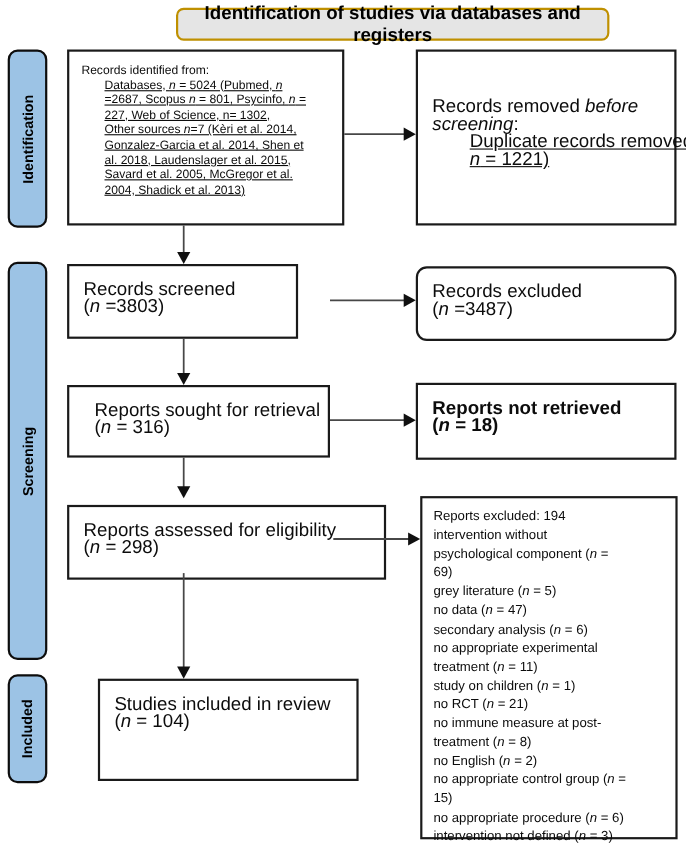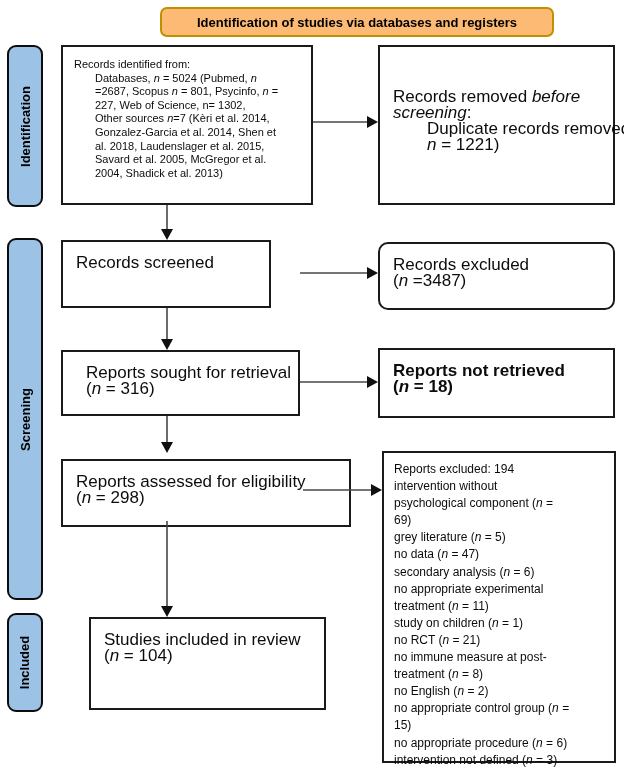--- a/index.html
+++ b/index.html
@@ -3,23 +3,23 @@
 <meta charset="utf-8">
 <style>
   html,body { margin:0; padding:0; background:#ffffff; }
   #canvas {
     position:relative; width:624px; height:769px; background:#ffffff;
     font-family:"Liberation Sans", sans-serif; color:#111;
     overflow:hidden;
   }
   .banner {
     position:absolute; left:160px; top:7px; width:394px; height:30px;
-    background:#fdba74; border:2px solid #BF9000; border-radius:7px;
+    background:#e5e5e5; border:2px solid #BF9000; border-radius:7px;
     display:flex; align-items:center; justify-content:center;
-    font-weight:bold; font-size:13px; color:#000; box-sizing:border-box;
+    font-weight:bold; font-size:17px; color:#000; box-sizing:border-box;
     text-align:center;
   }
   .stage {
     position:absolute; left:7px; width:36px;
     background:#9CC3E5; border:2px solid #0d0d0d; border-radius:9px;
     display:flex; align-items:center; justify-content:center;
     box-sizing:border-box;
   }
   .stage span {
     transform:rotate(-90deg); white-space:nowrap;
@@ -28,21 +28,21 @@
   #stage-identification { top:45px;  height:162px; }
   #stage-screening      { top:238px; height:362px; }
   #stage-included       { top:613px; height:99px;  }
 
   .box {
     position:absolute; background:#ffffff; border:2px solid #1a1a1a;
     box-sizing:border-box; font-size:17px; line-height:16px;
     padding:13px 8px 4px 13px; color:#0c0c0c;
   }
   .box .ln { white-space:nowrap; }
-  .box .ind1 { padding-left:28px; }
+  .box .ind1 { padding-left:28px;text-decoration:underline; }
   .box.small { font-size:11px; line-height:13.6px; padding:11px 6px 4px 11px; }
   .box.small .ind1 { padding-left:21px; }
   .box.big { font-size:12px; line-height:17.1px; padding:8px 6px 2px 10px; }
 
   #box-records-identified   { left:61px;  top:45px;  width:252px; height:160px; }
   #box-records-removed      { left:378px; top:45px;  width:237px; height:160px; padding-top:42px; }
   #box-records-removed .ind1{ padding-left:34px; }
   #box-records-screened     { left:61px;  top:240px; width:210px; height:68px; }
   #box-records-excluded     { left:378px; top:242px; width:237px; height:68px;border-radius:10px; }
   #box-reports-sought       { left:61px;  top:350px; width:239px; height:66px;padding-left:23px; }
@@ -86,20 +86,21 @@
 
   <div class="box" id="box-records-removed">
       <div class="ln">Records removed <i>before</i></div>
       <div class="ln"><i>screening</i>:</div>
       <div class="ln ind1">Duplicate records removed</div>
       <div class="ln ind1"><i>n</i> = 1221)</div>
     </div>
 
   <div class="box" id="box-records-screened">
       <div class="ln">Records screened</div>
+      <div class="ln">(<i>n</i> =3803)</div>
     </div>
 
   <div class="box" id="box-records-excluded">
       <div class="ln">Records excluded</div>
       <div class="ln">(<i>n</i> =3487)</div>
     </div>
 
   <div class="box" id="box-reports-sought">
       <div class="ln">Reports sought for retrieval</div>
       <div class="ln">(<i>n</i> = 316)</div>

